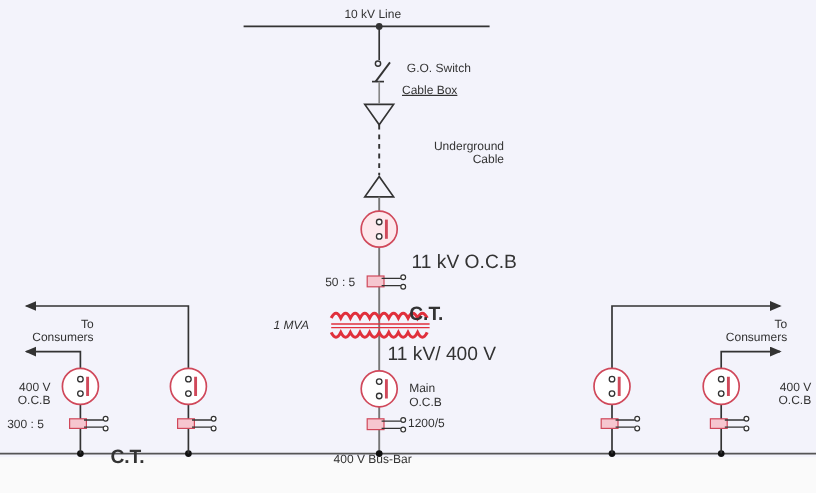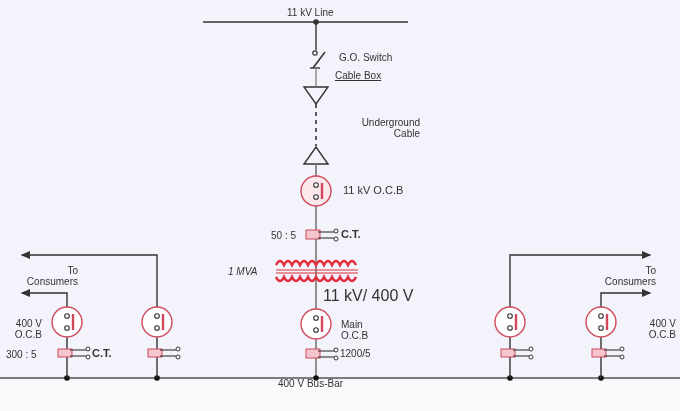--- a/index.html
+++ b/index.html
@@ -1,20 +1,20 @@
 <!DOCTYPE html>
 <html><head>
 <meta charset="utf-8">
 <style>
   html,body{margin:0;padding:0;}
   body{width:680px;height:411px;background:#f3f3fb;overflow:hidden;position:relative;font-family:"Liberation Sans",sans-serif;}
   #diagram{position:absolute;left:0;top:0;width:680px;height:411px;}
   .lbl{position:absolute;font-size:10px;color:#333;white-space:nowrap;line-height:11px;}
   .lbl.c{text-align:right;}
-  .lbl.b{font-weight:bold;font-size:11px;}
+  .lbl.b{font-weight:bold;font-size:16px;margin-top:28px;}
   .footer{position:absolute;left:0;top:381px;width:680px;height:30px;background:#fafafa;}
 </style>
 </head>
 <body>
 
 <div class="footer"></div>
 
 <svg id="diagram" viewBox="0 0 680 411" xmlns="http://www.w3.org/2000/svg">
   <defs>
     <marker id="arr" markerWidth="8" markerHeight="8" refX="6" refY="3" orient="auto">
@@ -138,21 +138,21 @@
     <circle cx="601" cy="328" r="2.3" fill="#fff" stroke="#333" stroke-width="1.1"></circle>
     <line x1="607" y1="314" x2="607" y2="330" stroke="#d0485a" stroke-width="2.4"></line>
     <rect x="592" y="349" width="14" height="8" fill="#f6c6cf" stroke="#d0485a" stroke-width="1"></rect>
     <line x1="604" y1="350" x2="620" y2="350" stroke="#333" stroke-width="1.1"></line>
     <line x1="604" y1="356" x2="620" y2="356" stroke="#333" stroke-width="1.1"></line>
     <circle cx="622" cy="349" r="2" fill="#fff" stroke="#333" stroke-width="1"></circle>
     <circle cx="622" cy="357" r="2" fill="#fff" stroke="#333" stroke-width="1"></circle>
   </g>
 </svg>
 
-<div class="lbl" style="left:287px;top:7px;">11 kV Line</div>
+<div class="lbl" style="left:287px;top:7px;">10 kV Line</div>
 <div class="lbl" style="left:339px;top:52px;">G.O. Switch</div>
 <div class="lbl" style="left:335px;top:70px;text-decoration:underline;">Cable Box</div>
 <div class="lbl c" style="left:330px;top:117px;width:90px;">
   <div>Underground</div>
   <div>Cable</div>
 </div>
 <div class="lbl b" style="left:343px;top:185px;font-weight:normal;">11 kV O.C.B</div>
 <div class="lbl" style="left:271px;top:230px;">50 : 5</div>
 <div class="lbl b" style="left:341px;top:229px;">C.T.</div>
 <div class="lbl" style="left:228px;top:266px;font-style:italic;">1 MVA</div>

